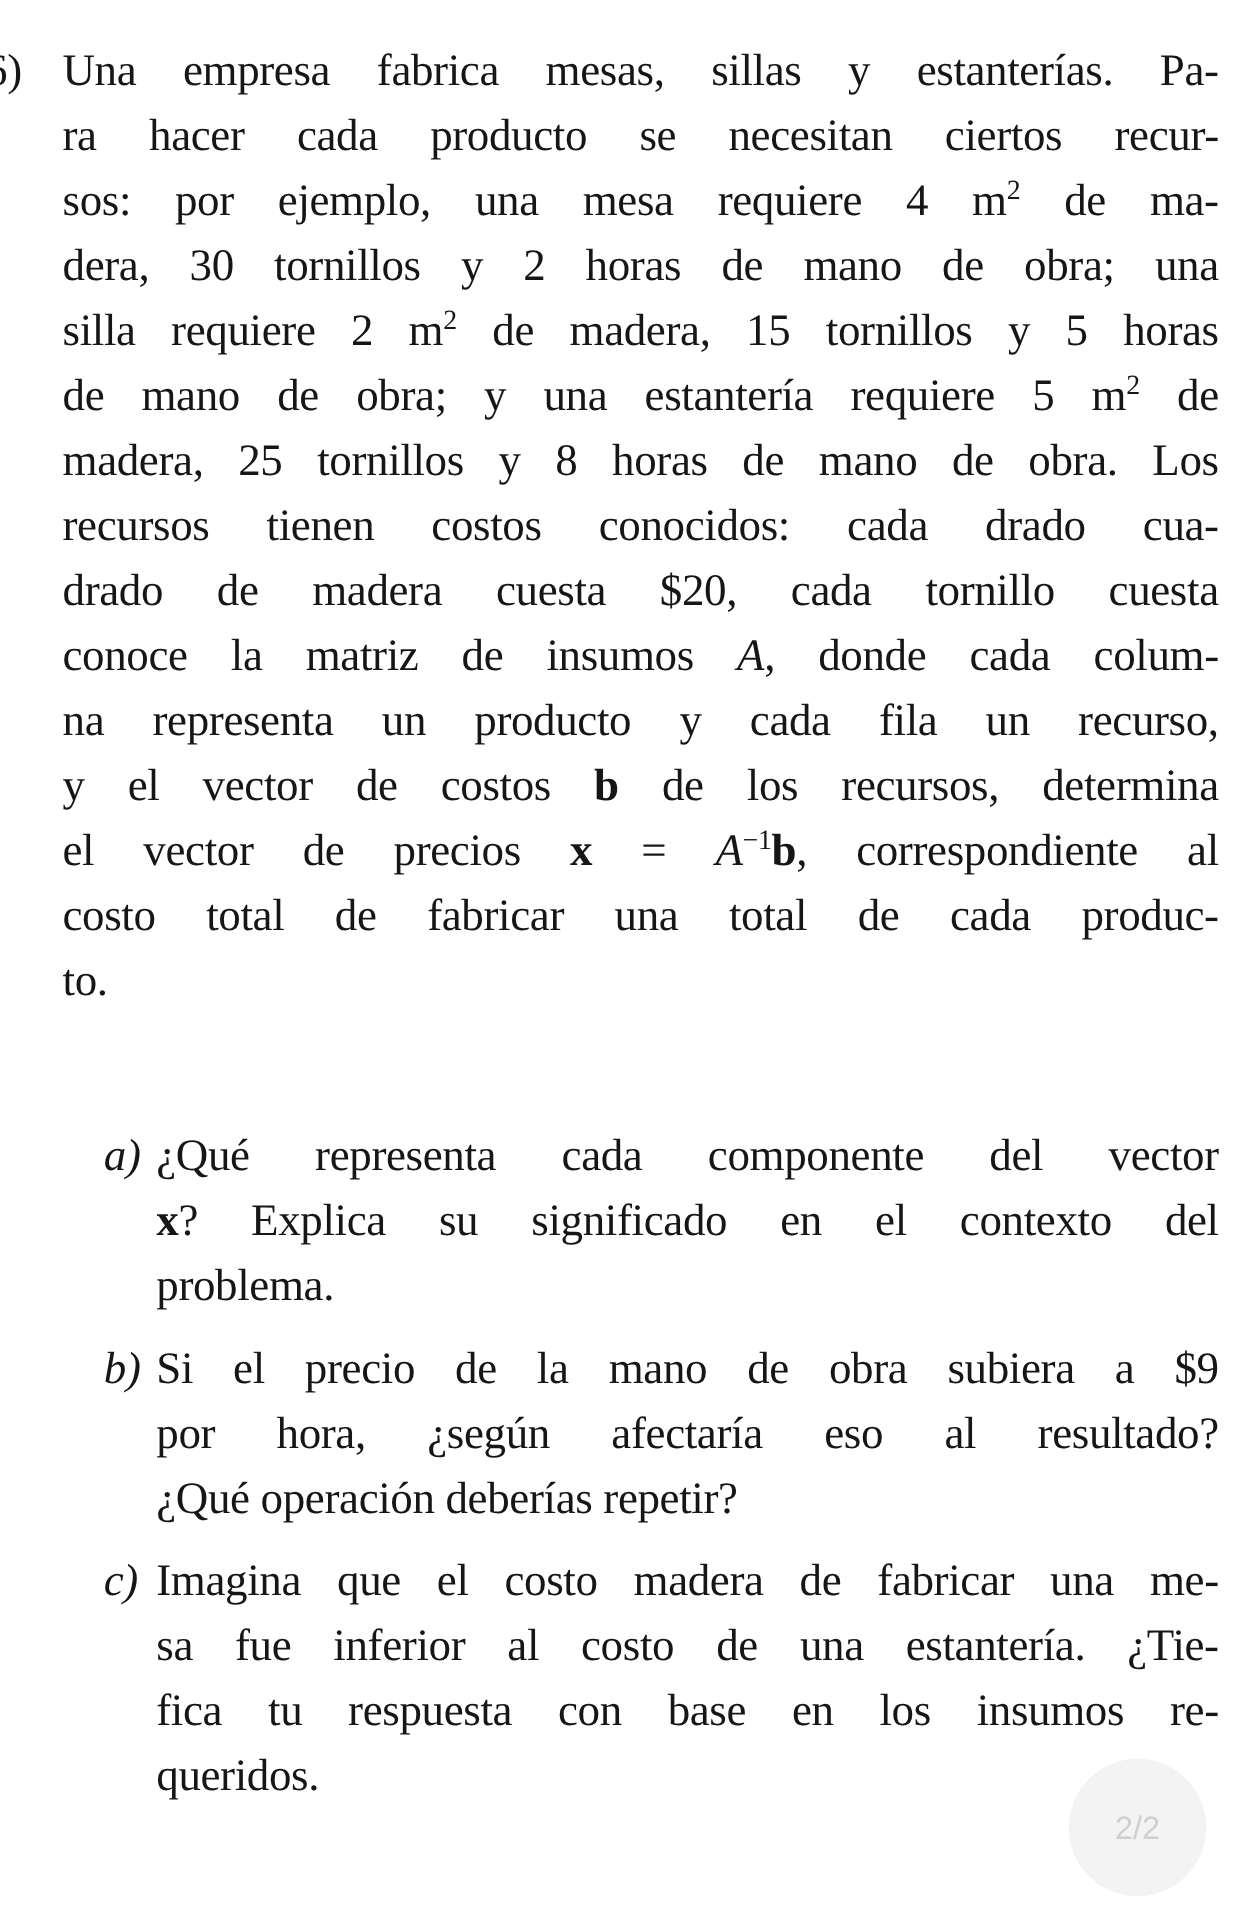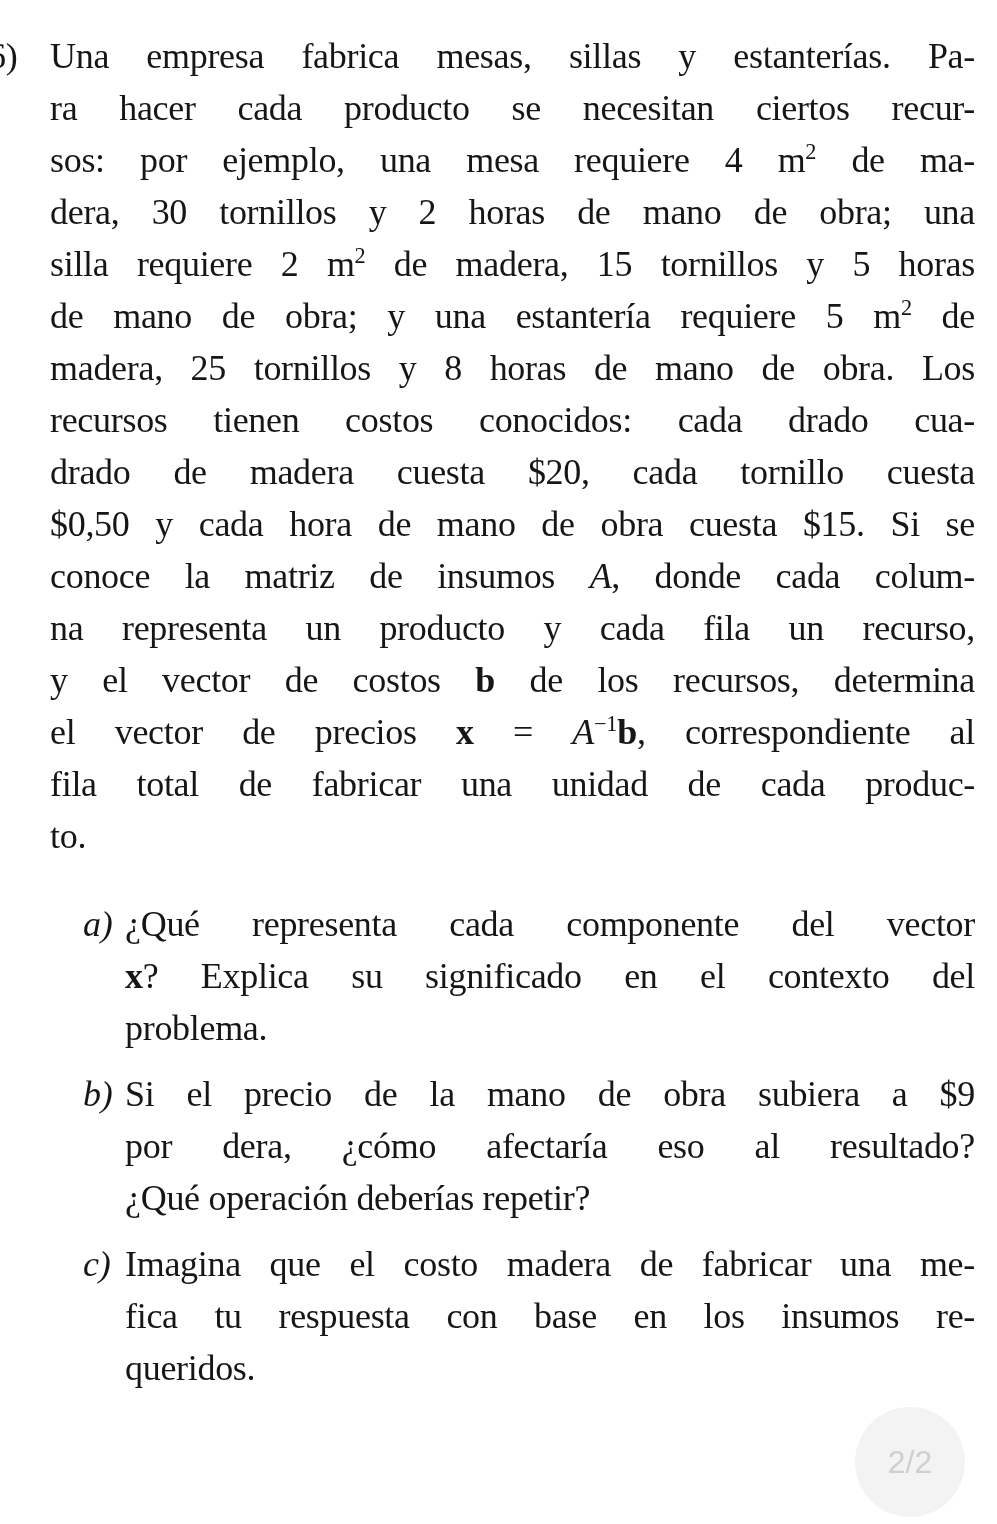--- a/index.html
+++ b/index.html
@@ -59,68 +59,68 @@
     left: 855px;
     top: 1407px;
     width: 110px;
     height: 110px;
     border-radius: 50%;
     background: #f3f3f3;
     display: flex;
     align-items: center;
     justify-content: center;
     font-family: "Liberation Sans", sans-serif;
-    font-size: 32px;
+    font-size: 26px;
     color: #cfcfcf;
   }
 </style>
 </head>
 <body>
 
 <div class="page">
 
   <div class="para">
     <span class="problem-number">6)</span>
     <div class="tline">Una empresa fabrica mesas, sillas y estanterías. Pa-</div>
     <div class="tline">ra hacer cada producto se necesitan ciertos recur-</div>
     <div class="tline">sos: por ejemplo, una mesa requiere 4 m<sup>2</sup> de ma-</div>
     <div class="tline">dera, 30 tornillos y 2 horas de mano de obra; una</div>
     <div class="tline">silla requiere 2 m<sup>2</sup> de madera, 15 tornillos y 5 horas</div>
     <div class="tline">de mano de obra; y una estantería requiere 5 m<sup>2</sup> de</div>
     <div class="tline">madera, 25 tornillos y 8 horas de mano de obra. Los</div>
     <div class="tline">recursos tienen costos conocidos: cada drado cua-</div>
     <div class="tline">drado de madera cuesta $20, cada tornillo cuesta</div>
-    <div class="tline">$0,50 y cada hora de mano de obra cuesta $15. Si se</div>
     <div class="tline">conoce la matriz de insumos <i>A</i>, donde cada colum-</div>
     <div class="tline">na representa un producto y cada fila un recurso,</div>
     <div class="tline">y el vector de costos <b>b</b> de los recursos, determina</div>
     <div class="tline">el vector de precios <b>x</b> = <i>A</i><sup>−1</sup><b>b</b>, correspondiente al</div>
-    <div class="tline">fila total de fabricar una unidad de cada produc-</div>
+    <div class="tline">costo total de fabricar una total de cada produc-</div>
     <div class="tline last">to.</div>
   </div>
 
   <div class="items">
 
     <div class="item">
       <span class="item-label">a)</span>
       <div class="tline">¿Qué representa cada componente del vector</div>
       <div class="tline"><b>x</b>? Explica su significado en el contexto del</div>
       <div class="tline last">problema.</div>
     </div>
 
     <div class="item">
       <span class="item-label">b)</span>
       <div class="tline">Si el precio de la mano de obra subiera a $9</div>
-      <div class="tline">por dera, ¿cómo afectaría eso al resultado?</div>
+      <div class="tline">por hora, ¿según afectaría eso al resultado?</div>
       <div class="tline last">¿Qué operación deberías repetir?</div>
     </div>
 
     <div class="item">
       <span class="item-label">c)</span>
       <div class="tline">Imagina que el costo madera de fabricar una me-</div>
+      <div class="tline">sa fue inferior al costo de una estantería. ¿Tie-</div>
       <div class="tline">fica tu respuesta con base en los insumos re-</div>
       <div class="tline last">queridos.</div>
     </div>
 
   </div>
 
   <div class="badge">
     <span>2/2</span>
   </div>
 

